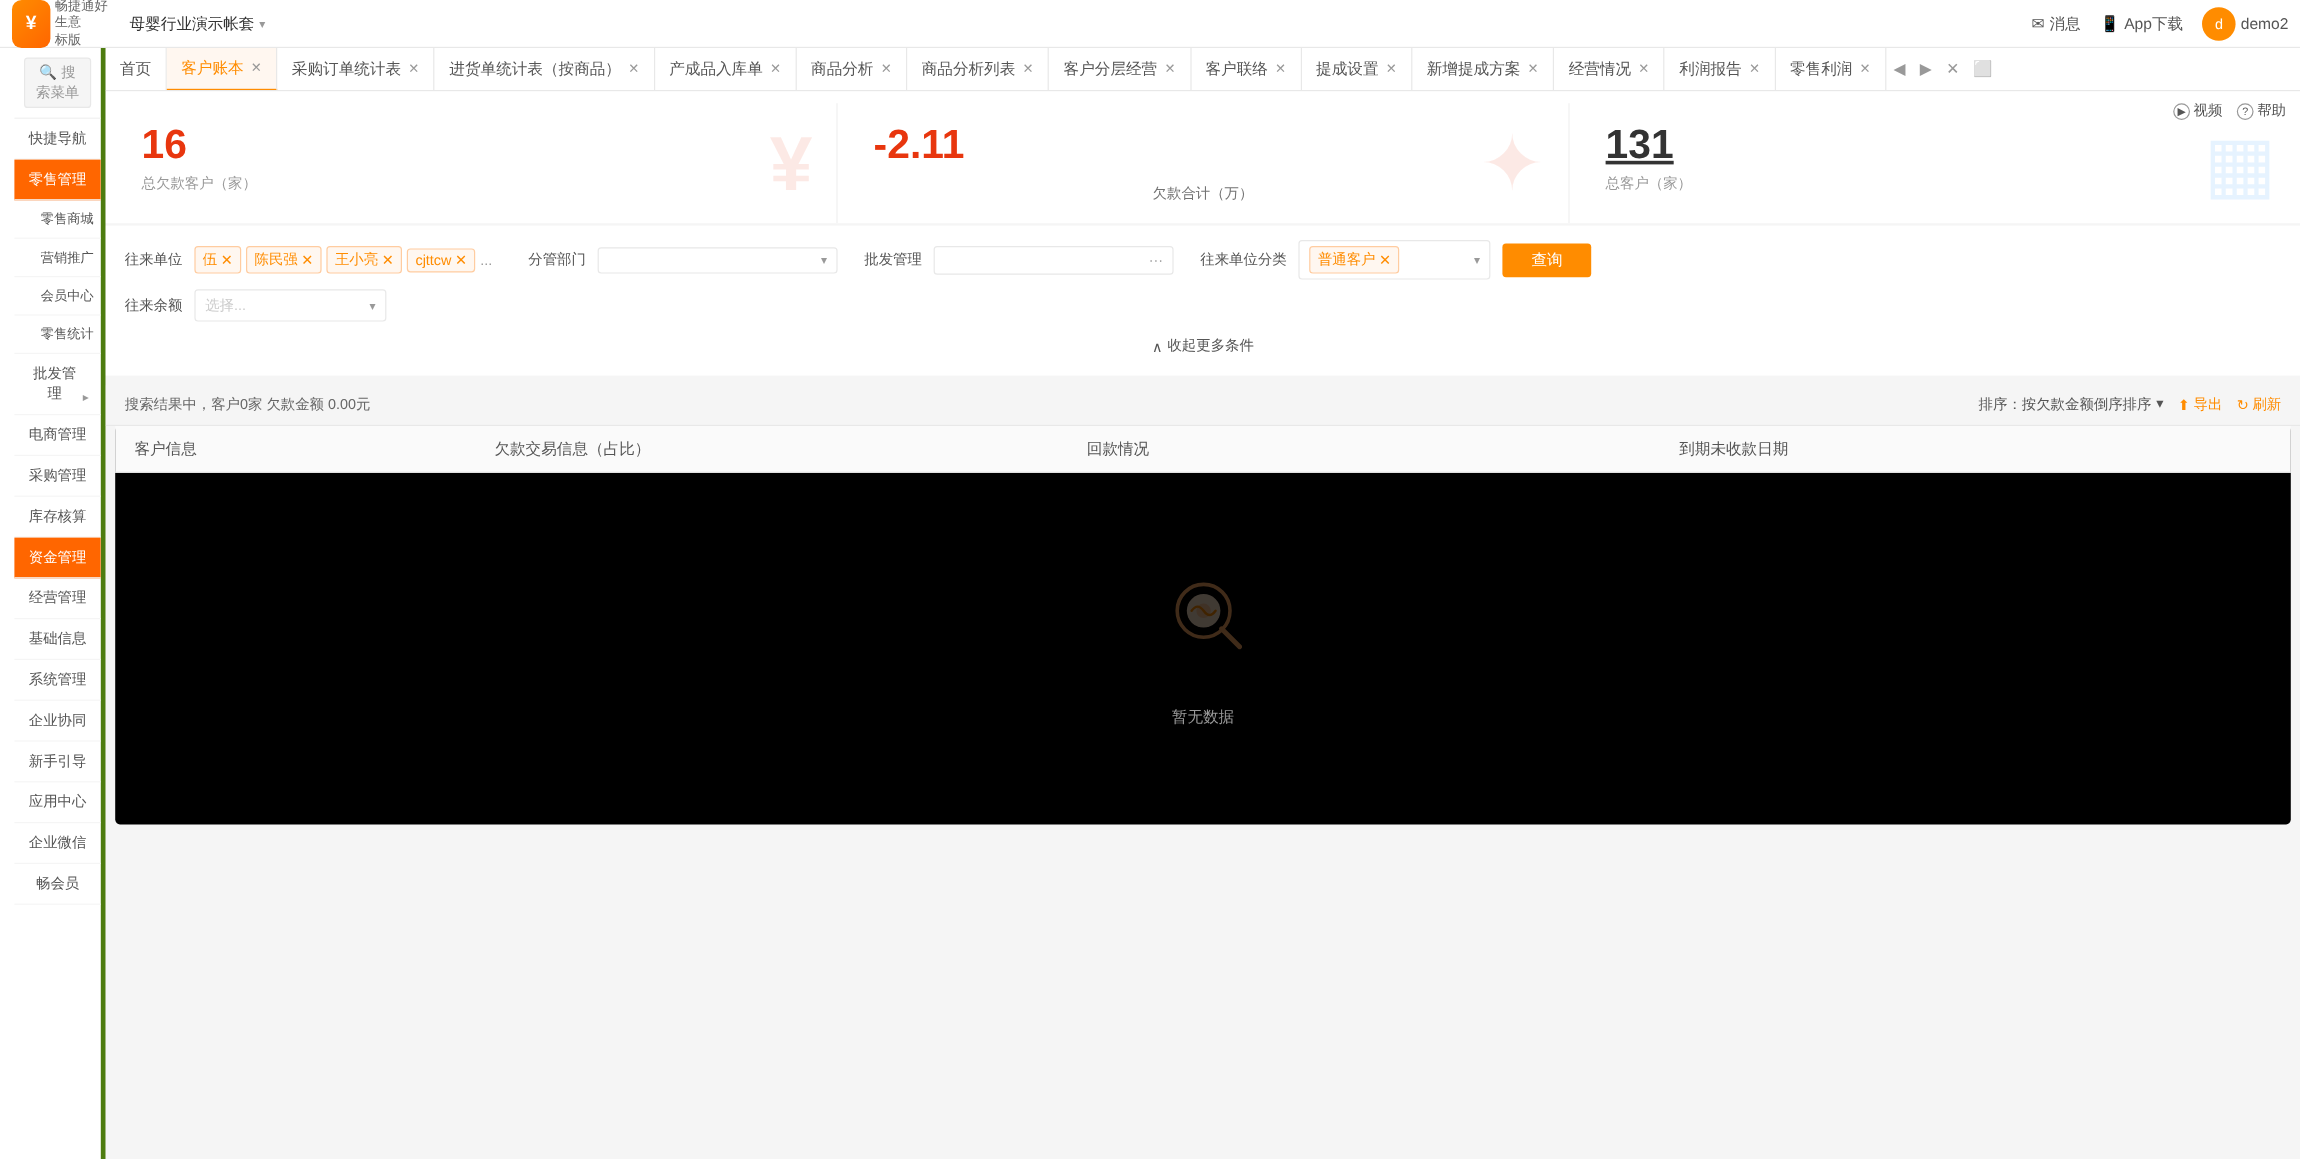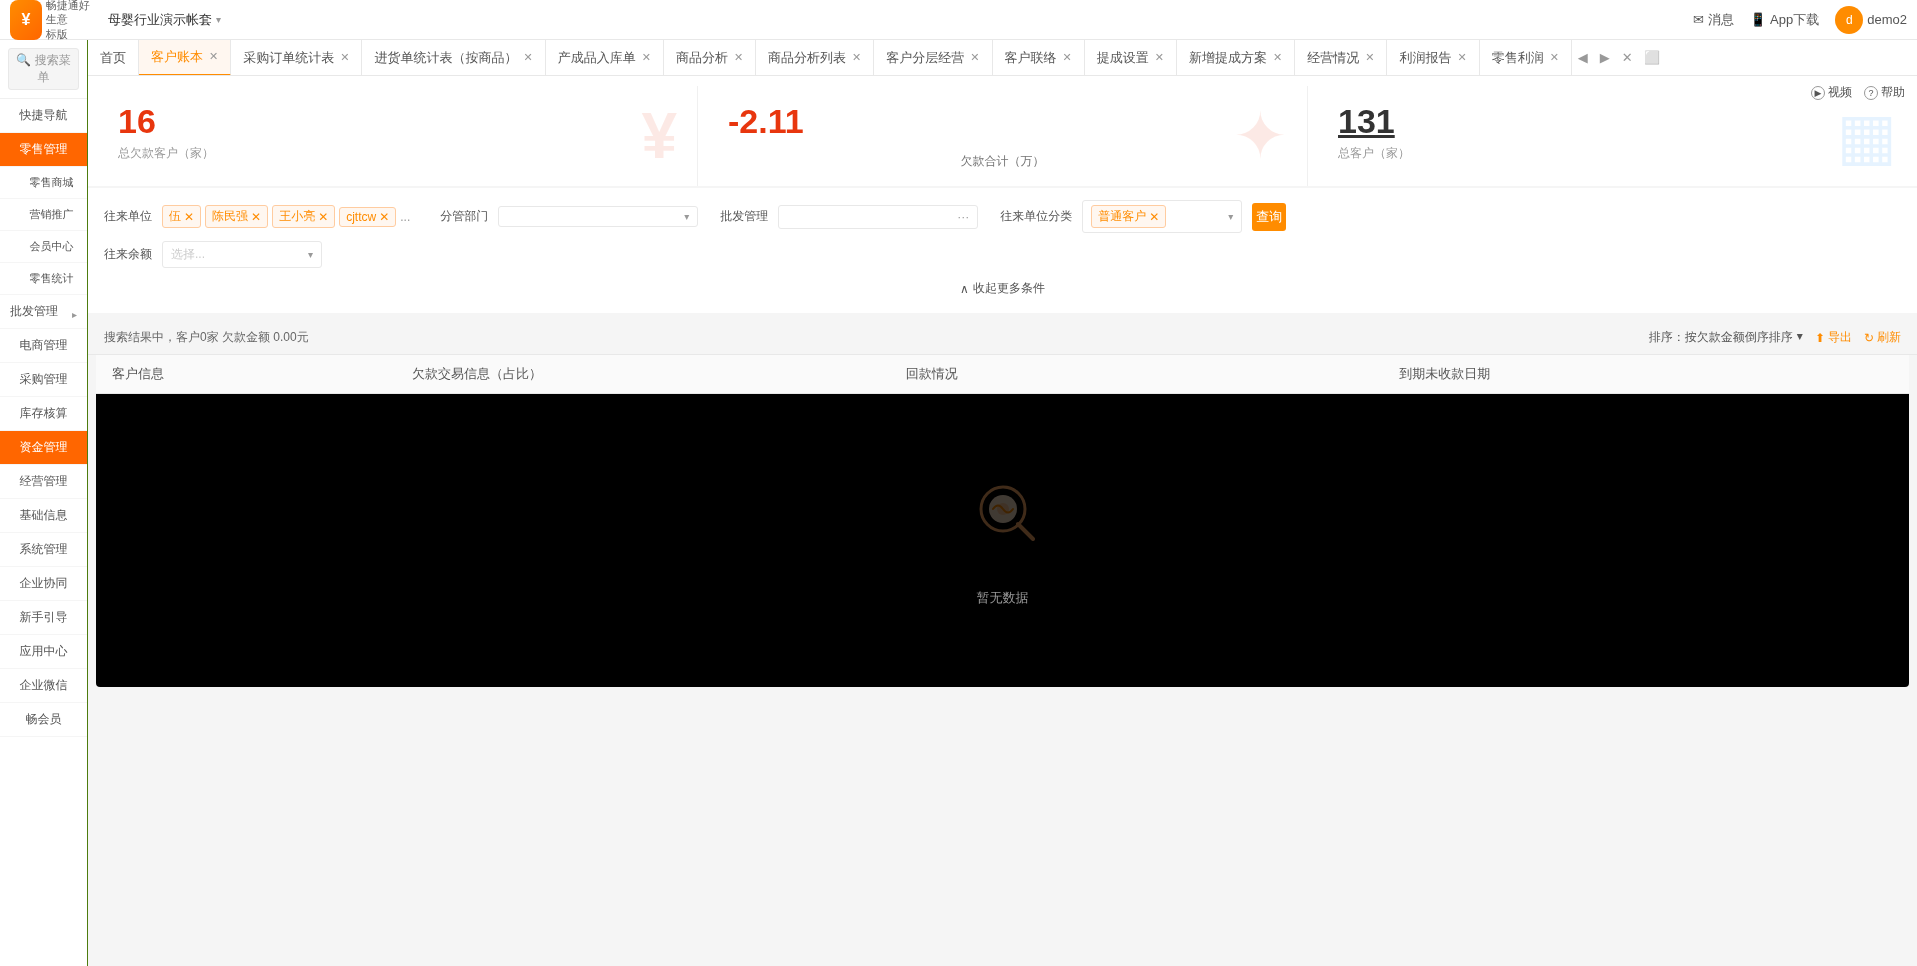--- a/index.html
+++ b/index.html
@@ -2,21 +2,21 @@
 <html><head>
   <meta charset="utf-8">
   <style>
     * { box-sizing: border-box; margin: 0; padding: 0; font-family: 'Microsoft YaHei', 'PingFang SC', sans-serif; }
     body { background: #f5f5f5; font-size: 13px; color: #333; overflow: hidden; height: 966px; }
 
     
     .app-wrapper { display: flex; flex-direction: column; height: 100%; }
     .top-bar { display: flex; align-items: center; background: #fff; height: 40px; padding: 0 10px; border-bottom: 1px solid #e8e8e8; flex-shrink: 0; }
     .main-area { display: flex; flex: 1; overflow: hidden; }
-    .sidebar { width: 88px; background: #fff; border-right: 1px solid #4d7c0f; display: flex; flex-direction: column; flex-shrink: 0; overflow-y: auto; }
+    .sidebar { width: 88px; background: #fff; border-right: 4px solid #4d7c0f; display: flex; flex-direction: column; flex-shrink: 0; overflow-y: auto; padding-left: 12px; }
     .content-area { flex: 1; display: flex; flex-direction: column; overflow: hidden; }
     .tab-bar { background: #fff; border-bottom: 1px solid #e8e8e8; display: flex; align-items: center; height: 36px; flex-shrink: 0; overflow: hidden; }
     .page-content { flex: 1; overflow-y: auto; background: #f5f5f5; }
 
     
     .logo-area { display: flex; align-items: center; width: 88px; flex-shrink: 0; }
     .logo-icon { width: 40px; height: 40px; background: linear-gradient(135deg, #ff8c00, #ff6600); border-radius: 8px; display: flex; align-items: center; justify-content: center; color: white; font-size: 16px; font-weight: bold; }
     .logo-text { font-size: 11px; color: #666; margin-left: 4px; line-height: 1.3; }
     .selector-area { display: flex; align-items: center; margin-left: 10px; cursor: pointer; }
     .selector-text { font-size: 13px; color: #333; }
@@ -61,21 +61,21 @@
     
     .table-wrapper { background: #000000; margin: 0 8px; border-radius: 4px; }
     .table-header { display: grid; grid-template-columns: 300px 1fr 1fr 1fr; padding: 10px 16px; border-bottom: 1px solid #e8e8e8; background: #fafafa; }
     .table-header-cell { font-size: 13px; color: #555; font-weight: 500; }
     .empty-state { display: flex; flex-direction: column; align-items: center; justify-content: center; padding: 80px 0; }
     .empty-text { color: #999; font-size: 13px; }
 
     
     ::-webkit-scrollbar { width: 4px; height: 4px; }
     ::-webkit-scrollbar-thumb { background: #ccc; border-radius: 2px; }
-    .query-btn { background: #ff8c00; color: white; border: none; border-radius: 3px; padding: 5px 4px; font-size: 13px; cursor: pointer; text-align: center; }
+    .query-btn { background: #ff8c00; color: white; border: none; border-radius: 3px; padding: 5px 24px; font-size: 13px; cursor: pointer; text-align: center; }
     .collapse-btn { display: flex; align-items: center; justify-content: center; gap: 4px; color: #555; cursor: pointer; font-size: 12px; width: 100%; padding: 4px 0; }
   </style>
 </head>
 <body>
 
 <div class="app-wrapper">
 
   <div class="top-bar">
     <div class="logo-area">
       <div class="logo-icon">¥</div>

